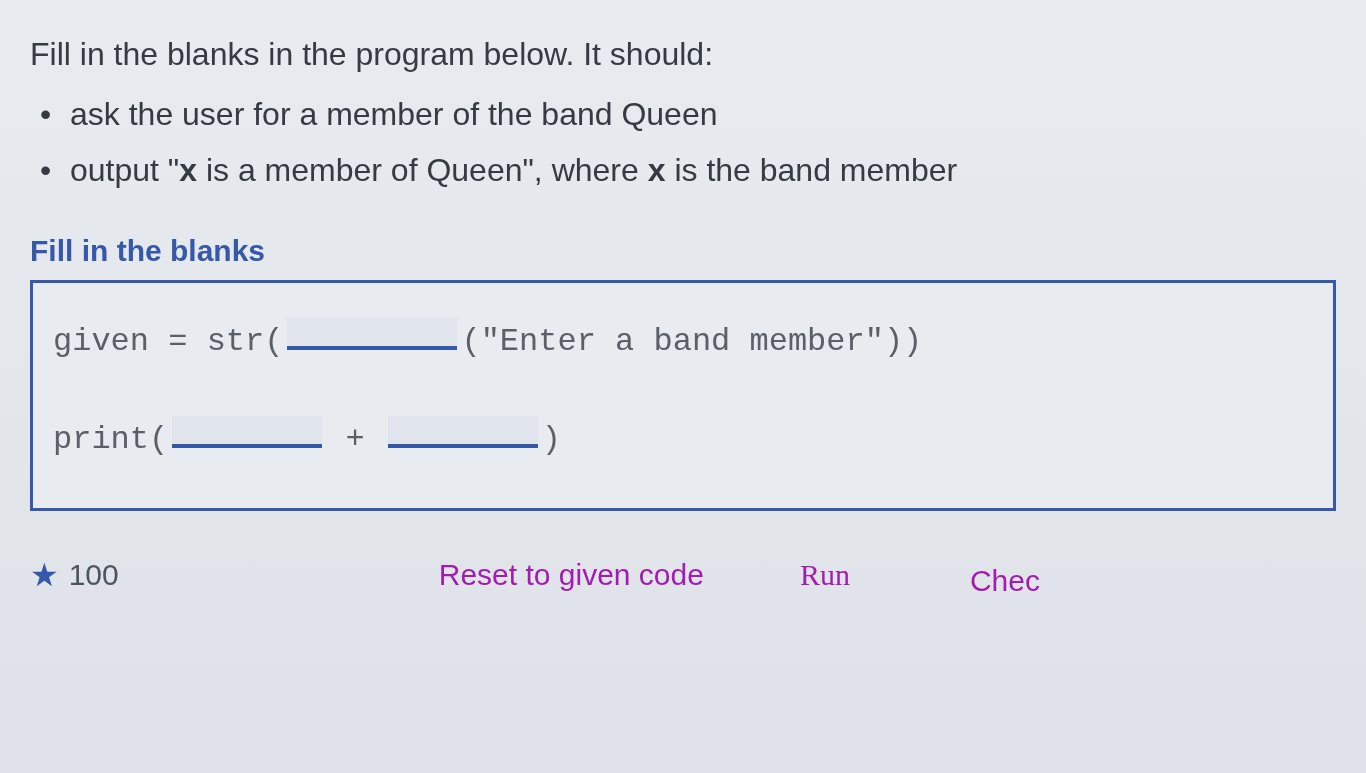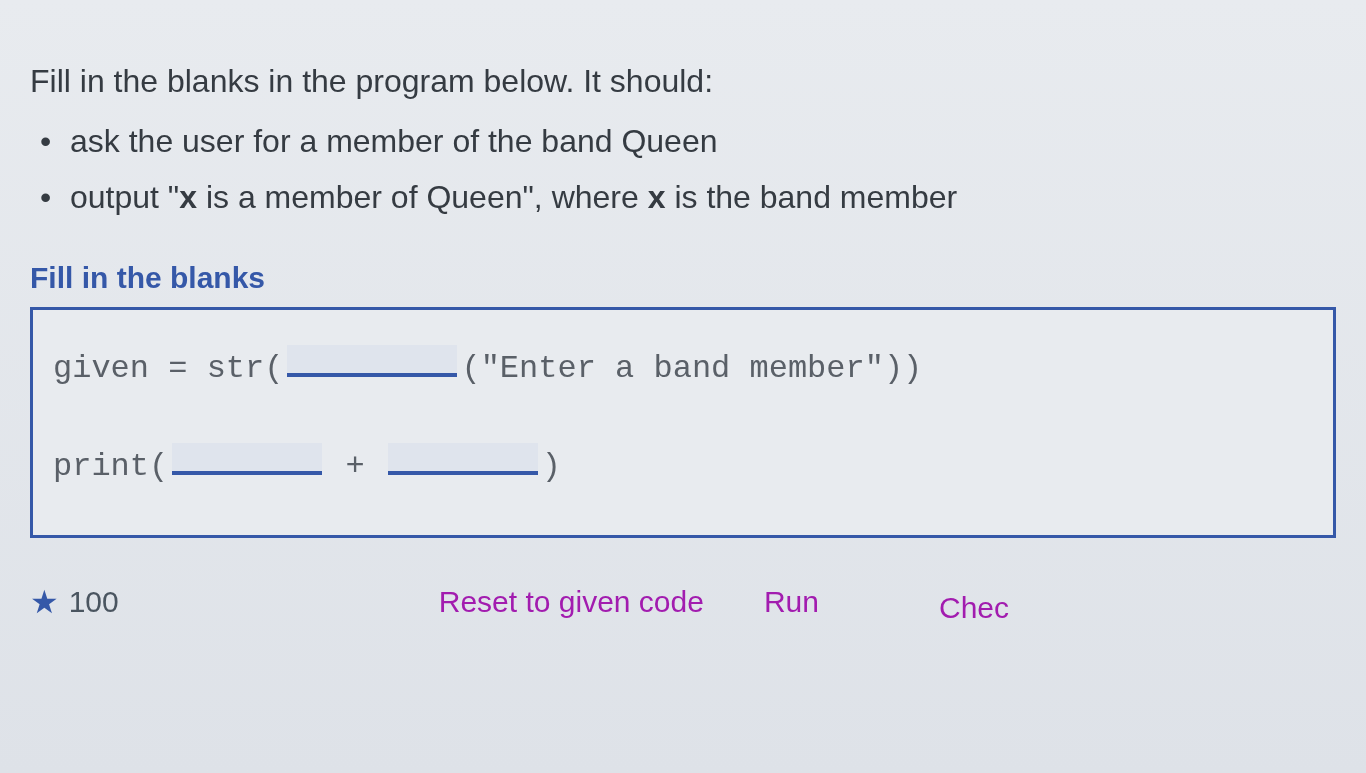--- a/index.html
+++ b/index.html
@@ -17,21 +17,20 @@
       overflow: hidden;
     }
     .instructions {
       font-size: 32px;
       line-height: 1.5;
       margin-bottom: 30px;
       color: #353b42;
     }
     .instruction-intro {
       margin-bottom: 12px;
-      margin-top: 27px;
     }
     ul {
       list-style: none;
       padding-left: 0;
     }
     ul li {
       position: relative;
       padding-left: 40px;
       margin-bottom: 8px;
     }
@@ -130,15 +129,15 @@
     <span>print(</span><span class="blank"></span><span> + </span><span class="blank"></span><span>)</span>
   </div>
 </div>
 
 <div class="bottom-bar">
   <div class="points">
     <span class="star">★</span>
     <span>100</span>
   </div>
   <div class="action reset">Reset to given code</div>
-  <div class="action" style="margin-left:60px;">Run</div>
+  <div class="action" style="margin-left:96px;font-family:Liberation Serif, serif;">Run</div>
   <div class="action" style="margin-left:120px;margin-top:13px;">Chec</div>
 </div>
 
 </body></html>

